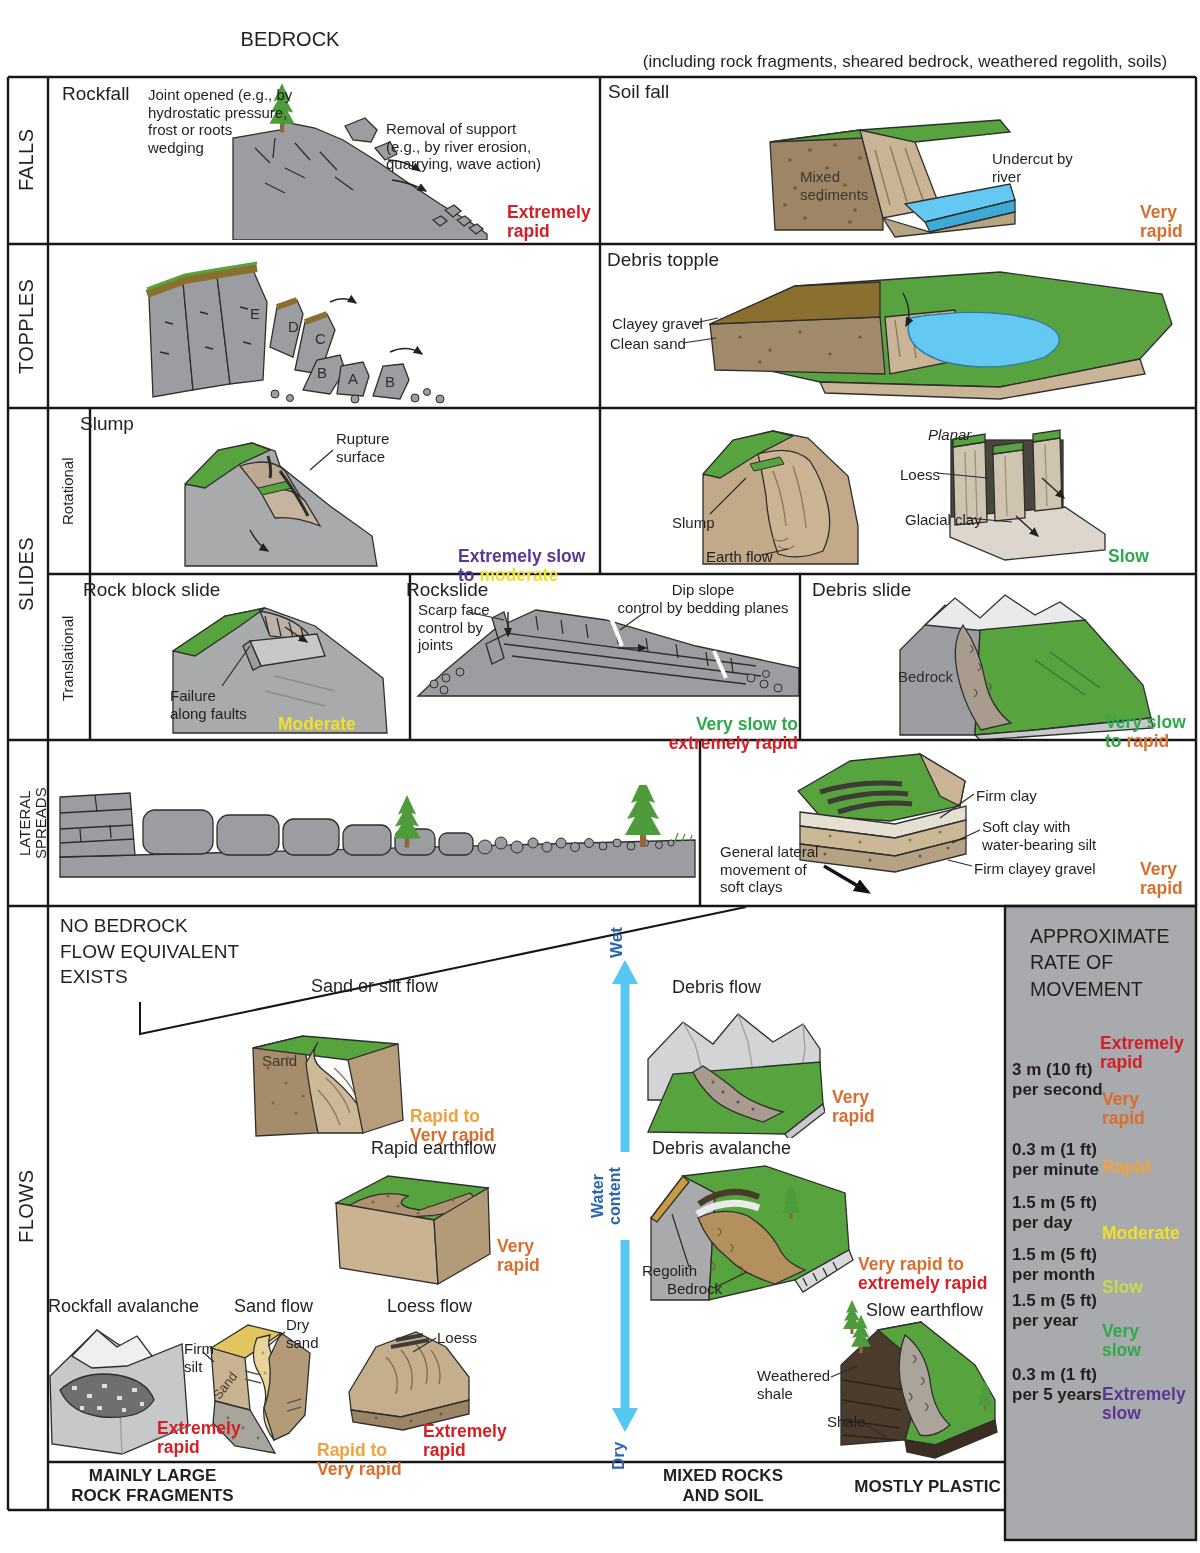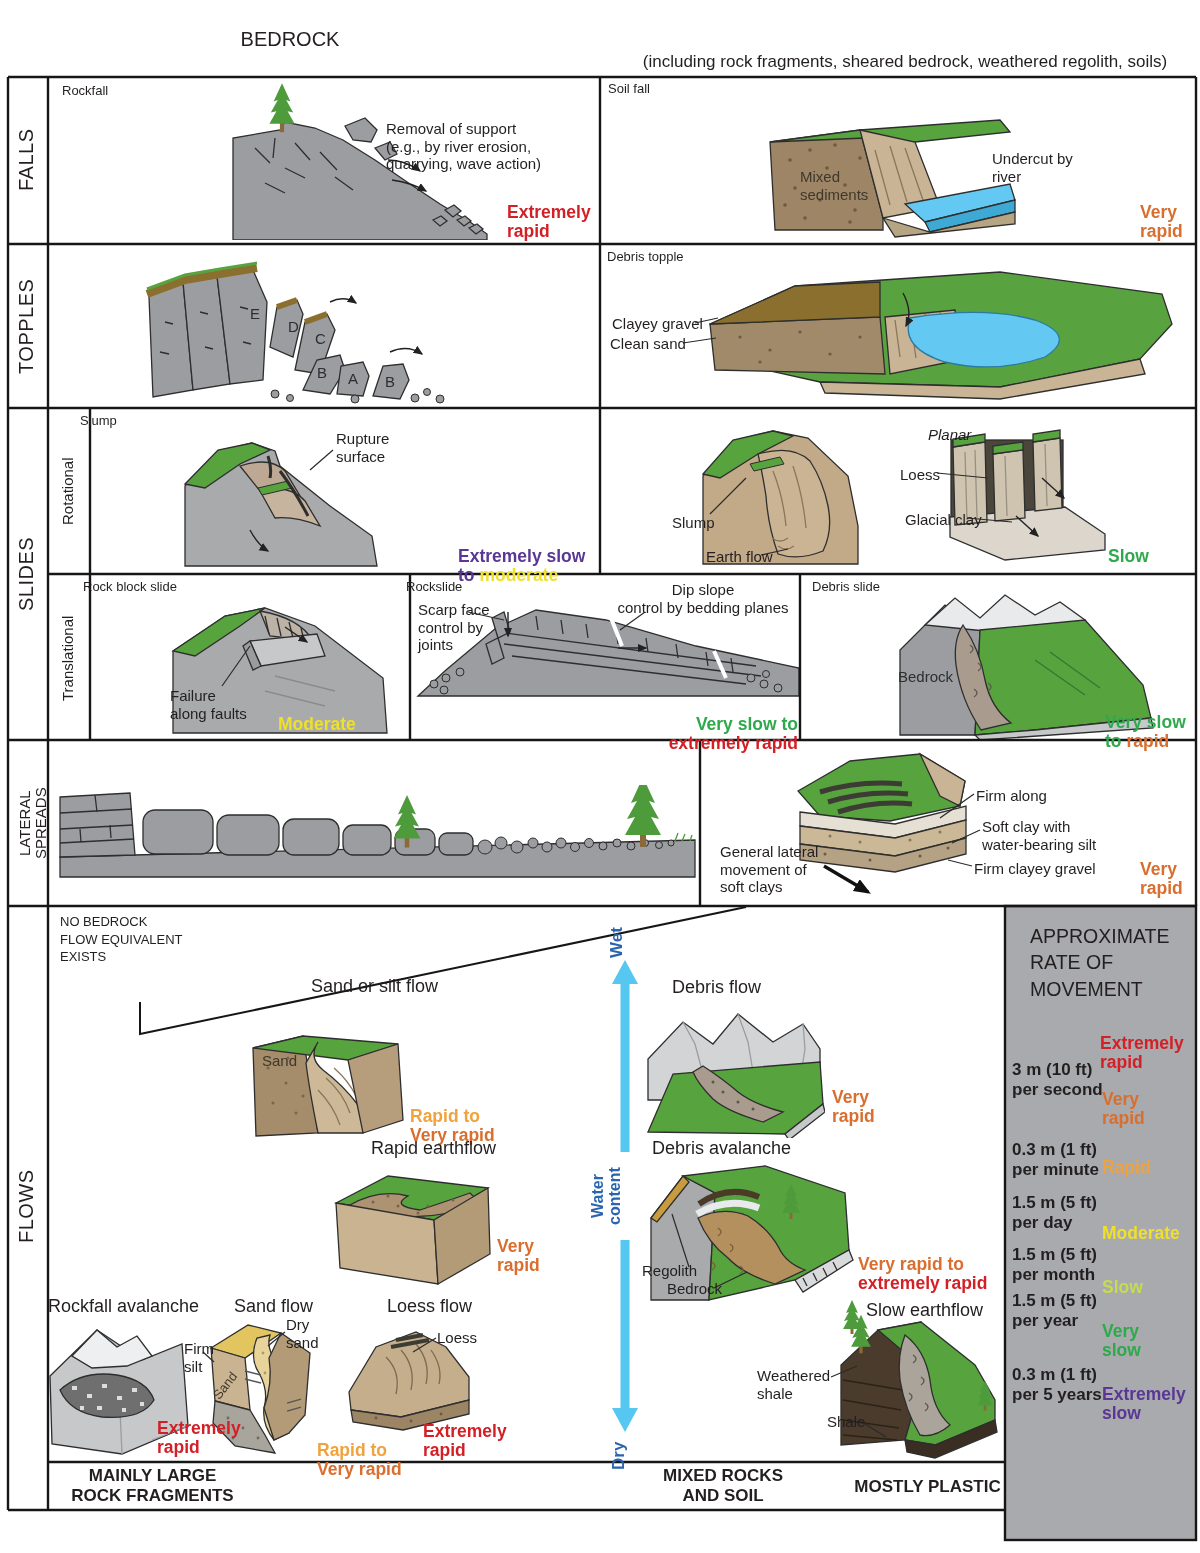--- a/index.html
+++ b/index.html
@@ -1,20 +1,20 @@
 <!DOCTYPE html>
 <html><head>
 <meta charset="utf-8">
 <style>
   html,body{margin:0;padding:0;background:#fff;}
   .canvas{position:relative;width:1200px;height:1553px;background:#fff;
     font-family:"Liberation Sans",sans-serif;color:#231f20;overflow:hidden;}
   svg{position:absolute;}
   .t{position:absolute;white-space:pre-line;line-height:1.18;font-size:15px;color:#231f20;}
-  .f20{font-size:20px;} .f19{font-size:13px;} .f18{font-size:18px;} .f17{font-size:17px;font-weight:bold;}
+  .f20{font-size:20px;} .f19{font-size:19px;} .f18{font-size:18px;} .f17{font-size:17px;font-weight:bold;}
   .c{text-align:center;} .r{text-align:right;}
   .rate{font-weight:bold;font-size:17.5px;line-height:1.08;}
   .red{color:#D31F26;} .orange{color:#D96E2E;} .amber{color:#F0A23C;}
   .yellow{color:#EFE02A;} .ygreen{color:#C6DB52;} .green{color:#2EA94C;}
   .purple{color:#5A3795;} .blue{color:#2A65AE;}
   .ital{font-style:italic;}
   .vtext{position:absolute;writing-mode:vertical-rl;transform:rotate(180deg);
     text-align:center;white-space:pre-line;line-height:1.05;}
   .rowlab{font-size:20px;letter-spacing:.5px;}
   .sublab{font-size:15px;}
@@ -435,20 +435,24 @@
 
   <div class="vtext rowlab" style="left:16px;top:115px;height:90px">FALLS</div>
   <div class="vtext rowlab" style="left:16px;top:278px;height:96px">TOPPLES</div>
   <div class="vtext rowlab" style="left:16px;top:524px;height:100px">SLIDES</div>
   <div class="vtext sublab" style="left:60px;top:443px;height:96px">Rotational</div>
   <div class="vtext sublab" style="left:60px;top:603px;height:110px">Translational</div>
   <div class="vtext sublab" style="left:17px;top:757px;height:132px">LATERAL SPREADS</div>
   <div class="vtext rowlab" style="left:16px;top:1160px;height:92px">FLOWS</div>
 
   <div class="t f19" style="left:62px;top:83px">Rockfall</div>
+  <div class="t" style="left:148px;top:86px">Joint opened (e.g., by
+hydrostatic pressure,
+frost or roots
+wedging</div>
   <div class="t" style="left:386px;top:120px">Removal of support
 (e.g., by river erosion,
 quarrying, wave action)</div>
   <div class="t rate red" style="left:507px;top:203px">Extremely
 rapid</div>
 
   <div class="t f19" style="left:608px;top:81px">Soil fall</div>
   <div class="t" style="left:800px;top:168px;color:#3f382c">Mixed
 sediments</div>
   <div class="t" style="left:992px;top:150px">Undercut by
@@ -501,21 +505,21 @@
   <div class="t f19" style="left:812px;top:579px">Debris slide</div>
   <div class="t" style="left:898px;top:668px;color:#2e2e2e">Bedrock</div>
   <div class="t rate" style="left:1105px;top:694px">
     <span class="green">Very slow
 to</span><span class="orange"> rapid</span>
   </div>
 
   <div class="t" style="left:720px;top:843px">General lateral
 movement of
 soft clays</div>
-  <div class="t" style="left:976px;top:787px">Firm along</div>
+  <div class="t" style="left:976px;top:787px">Firm clay</div>
   <div class="t" style="left:982px;top:818px">Soft clay with
 water-bearing silt</div>
   <div class="t" style="left:974px;top:860px">Firm clayey gravel</div>
   <div class="t rate orange" style="left:1140px;top:860px">Very
 rapid</div>
 
   <div class="t f19" style="left:60px;top:913px;line-height:1.35">NO BEDROCK
 FLOW EQUIVALENT
 EXISTS</div>
 

